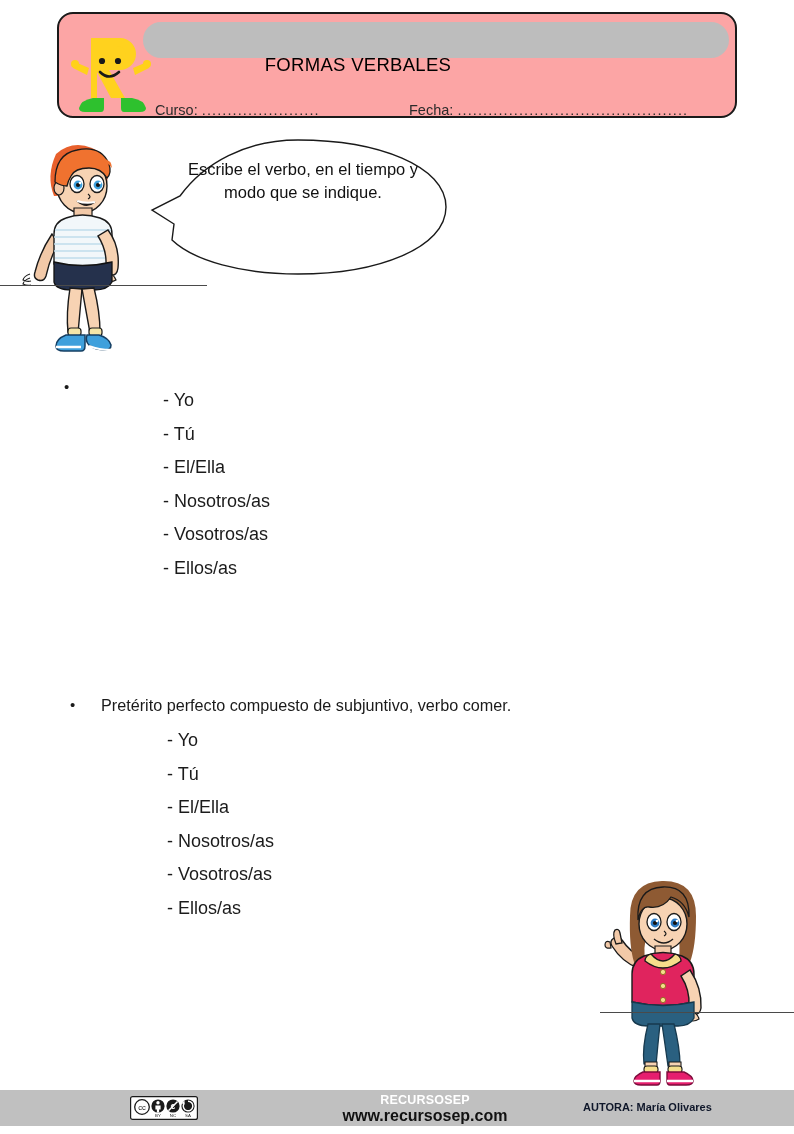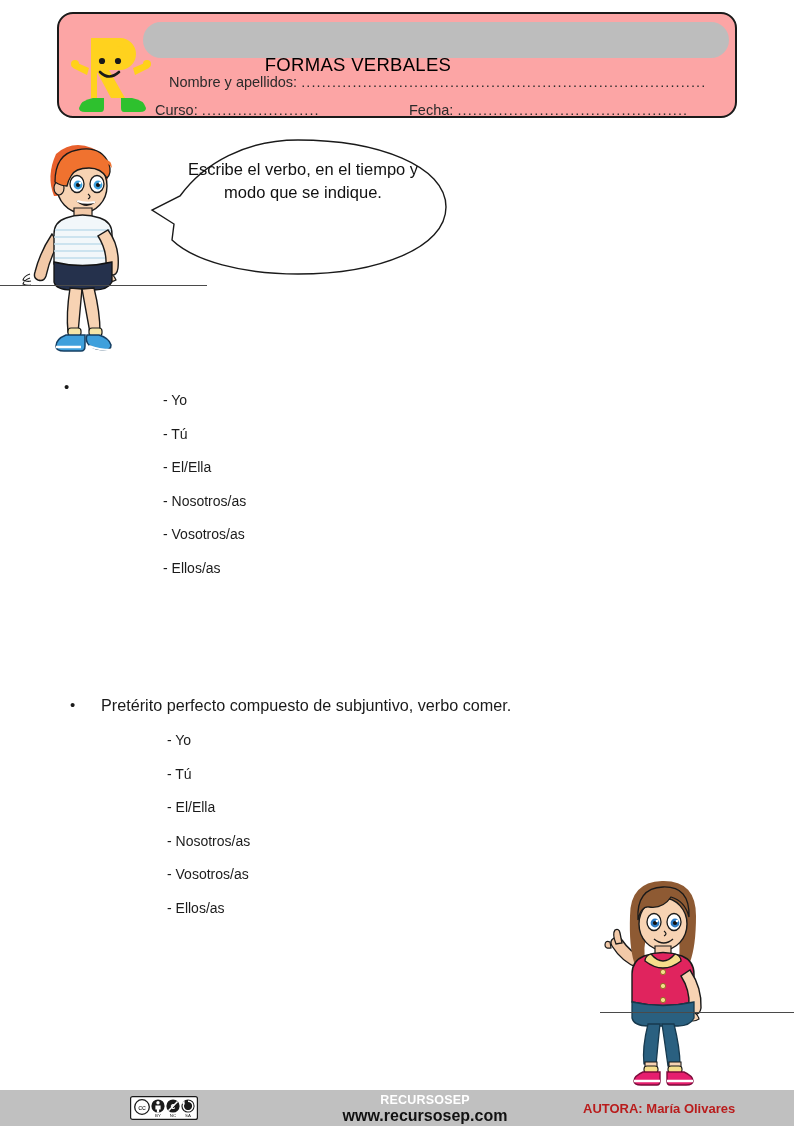--- a/index.html
+++ b/index.html
@@ -107,21 +107,21 @@
     line-height: 22px;
   }
   .ex2 .ex-head { padding-left: 101px; }
   .ex2 .ex-head .bullet { left: 70px; }
 
   .pronoun-list {
     margin: 0; padding: 0;
     list-style: none;
   }
   .pronoun-list li {
-    font-size: 14px;
+    font-size: 18px;
     line-height: 33.6px;
     color: #1b1b1b;
     padding-left: 163px;
     white-space: nowrap;
   }
   .ex1 .pronoun-list { margin-top: 8px; }
   .ex2 .pronoun-list { margin-top: 8px; }
   .ex2 .pronoun-list li { padding-left: 167px; }
 
   
@@ -166,23 +166,23 @@
   .footer-brand .site-url {
     display: block;
     font-size: 16px;
     font-weight: bold;
     color: #111;
     margin-top: 2px;
   }
   .footer-author {
     position: absolute;
     left: 583px; top: 11px;
-    font-size: 13px;
+    font-size: 11px;
     font-weight: bold;
-    color: #b91c1c;
+    color: #0f172a;
     white-space: nowrap;
   }
 </style>
 </head>
 <body>
 
 <div class="header-box">
 
   <svg class="mascot" viewBox="0 0 80 88">
 
@@ -198,24 +198,20 @@
     <circle cx="47" cy="33" r="3.1" fill="#1a1a1a"></circle>
     <path d="M29 44 q9 9 19 0" stroke="#1a1a1a" stroke-width="2.6" fill="none" stroke-linecap="round"></path>
 
     <path d="M22 70 q-12 2 -14 10 q0 4 6 4 h16 q3 0 3 -4 v-10 Z" fill="#2EC12E"></path>
     <path d="M50 70 v10 q0 4 3 4 h16 q6 0 6 -4 q-2 -8 -14 -10 Z" fill="#2EC12E"></path>
   </svg>
 
   <div class="header-title-bar"></div>
   <div class="header-title">FORMAS VERBALES</div>
 
-  <div class="field-row row-nombre">
-    <span>Nombre y apellidos:</span>
-    <span class="dots">...............................................................................</span>
-  </div>
 
   <div class="field-row row-curso">
     <span>Curso:</span>
     <span class="dots">.......................</span>
   </div>
 
   <div class="field-row row-fecha">
     <span>Fecha:</span>
     <span class="dots">.............................................</span>
   </div>

